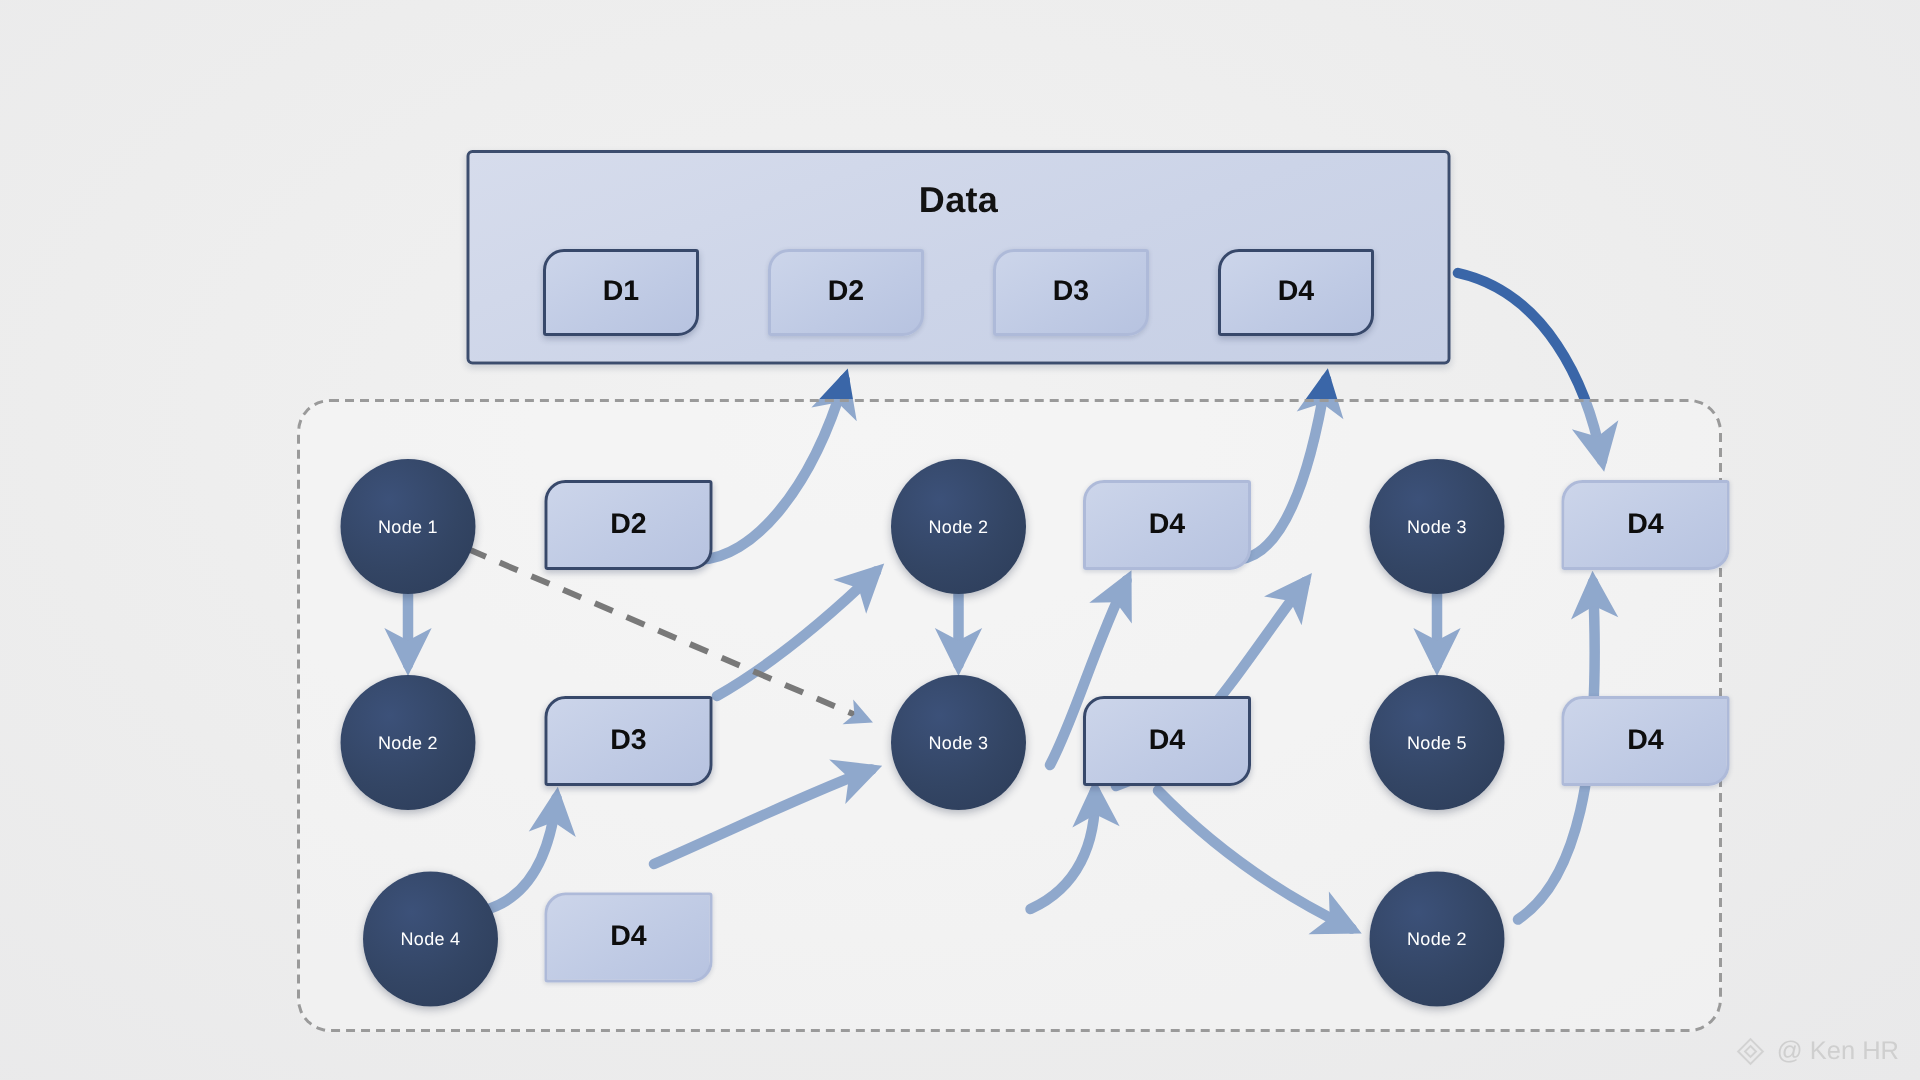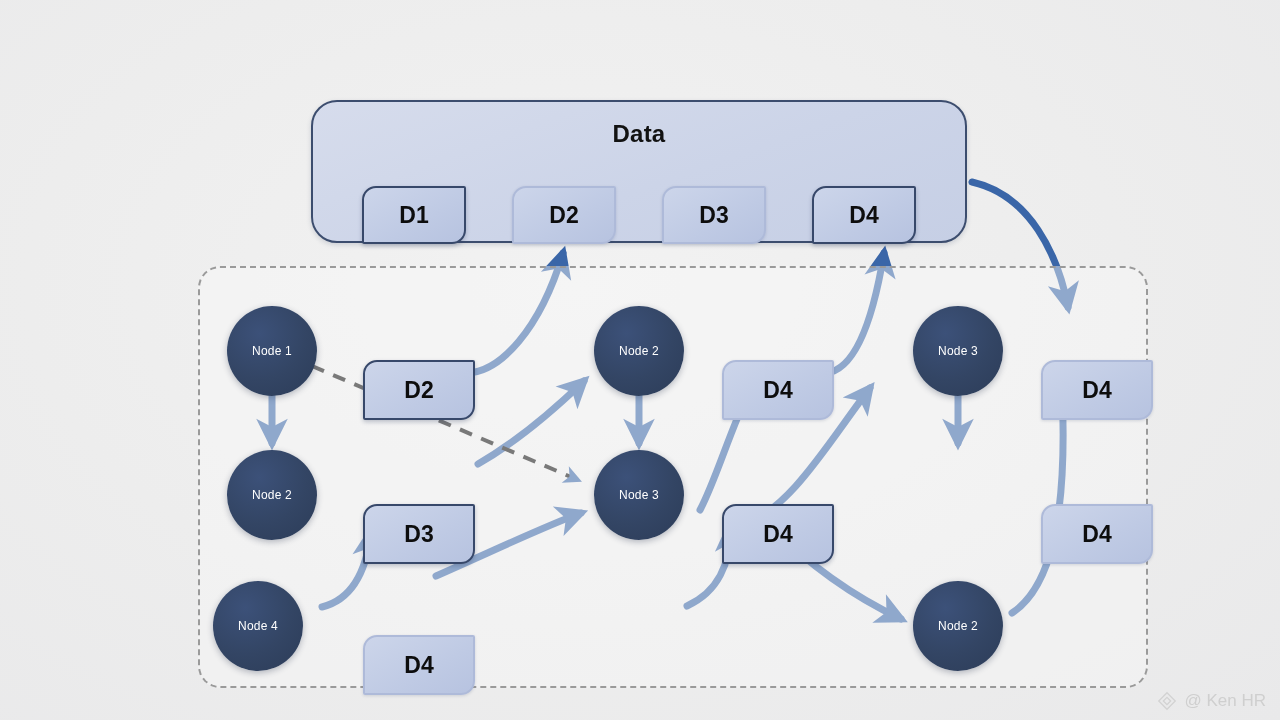--- a/index.html
+++ b/index.html
@@ -31,21 +31,21 @@
 
   
   .data-panel {
     position: absolute;
     left: 311px;
     top: 100px;
     width: 656px;
     height: 143px;
     background: linear-gradient(160deg, #d6dcec 0%, #ccd4e8 55%, #c6cfe5 100%);
     border: 2.5px solid #3c4d6e;
-    border-radius: 26px;
+    border-radius: 4px;
     box-shadow: 0 2px 5px rgba(40,55,90,0.18);
     box-sizing: border-box;
   }
   .data-title {
     position: absolute;
     top: 18px;
     left: 0;
     width: 100%;
     text-align: center;
     font-size: 24px;
@@ -69,25 +69,24 @@
   
   .dbox {
     position: relative;
     display: flex;
     align-items: center;
     justify-content: center;
     width: 104px;
     height: 58px;
     box-sizing: border-box;
     border-radius: 14px 2px 14px 2px;
-    font-size: 23px;
+    font-size: 19px;
     font-weight: 600;
     color: #0d0d0d;
     background: linear-gradient(150deg, #ccd5ea 0%, #bfcae4 60%, #b7c3e0 100%);
-    margin-top: 40px;
   }
   .dbox.dark {
     border: 2.5px solid #37486a;
     box-shadow: 0 2px 4px rgba(40,55,90,0.28);
   }
   .dbox.light {
     border: 2.5px solid #aebad9;
     box-shadow: 0 1px 3px rgba(60,75,110,0.18);
   }
   .dbox.wide { width: 112px; height: 60px; }
@@ -197,33 +196,34 @@
       <div class="dbox light">D2</div>
       <div class="dbox light">D3</div>
       <div class="dbox dark">D4</div>
     </div>
   </div>
 
   <div class="node-region"></div>
 
   <div class="node abs" style="left:227px; top:306px;">Node 1</div>
   <div class="node abs" style="left:227px; top:450px;">Node 2</div>
-  <div class="node abs" style="left:213px; top:581px;">Node 4</div>
+  <div class="node abs" style="left:242px; top:581px;">Node 4</div>
 
   <div class="dbox dark wide abs" style="left:363px; top:320px;">D2</div>
   <div class="dbox dark wide abs" style="left:363px; top:464px;">D3</div>
   <div class="dbox light wide abs" style="left:363px; top:595px;">D4</div>
 
   <div class="node abs" style="left:594px; top:306px;">Node 2</div>
   <div class="node abs" style="left:594px; top:450px;">Node 3</div>
 
   <div class="dbox light wide abs" style="left:722px; top:320px;">D4</div>
   <div class="dbox dark wide abs" style="left:722px; top:464px;">D4</div>
 
   <div class="node abs" style="left:913px; top:306px;">Node 3</div>
+  <div class="node abs" style="left:913px; top:450px;">Node 5</div>
   <div class="node abs" style="left:913px; top:581px;">Node 2</div>
 
   <div class="dbox light wide abs" style="left:1041px; top:320px;">D4</div>
   <div class="dbox light wide abs" style="left:1041px; top:464px;">D4</div>
 
   <div class="watermark">
     <svg class="wm-mark" width="22" height="22" viewBox="0 0 24 24">
       <g fill="none" stroke="#d2d2d2" stroke-width="1.4">
         <path d="M12 3 L21 12 L12 21 L3 12 Z"></path>
         <path d="M12 8 L16 12 L12 16 L8 12 Z"></path>

